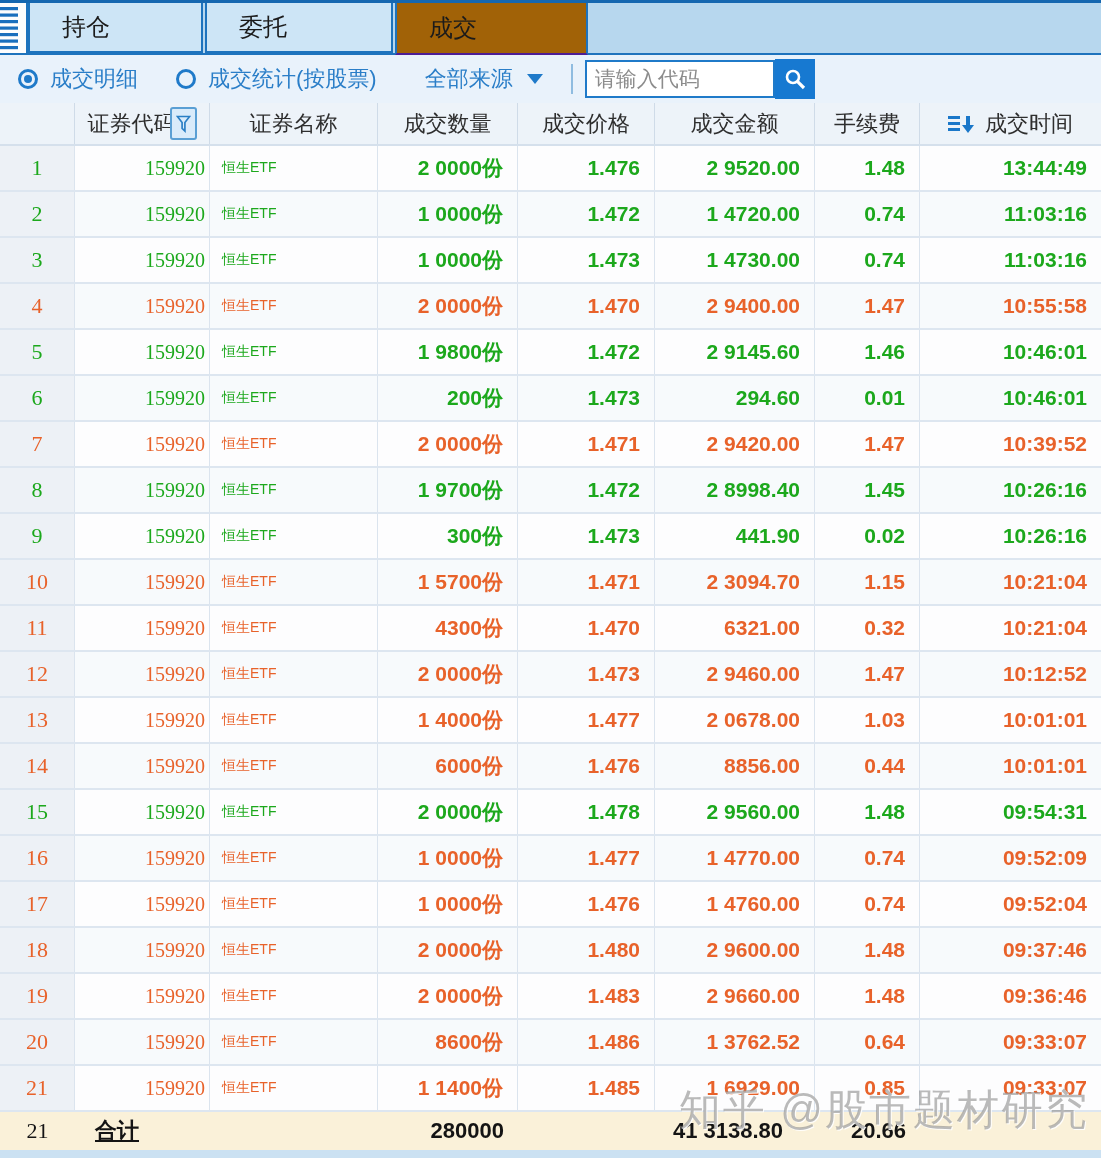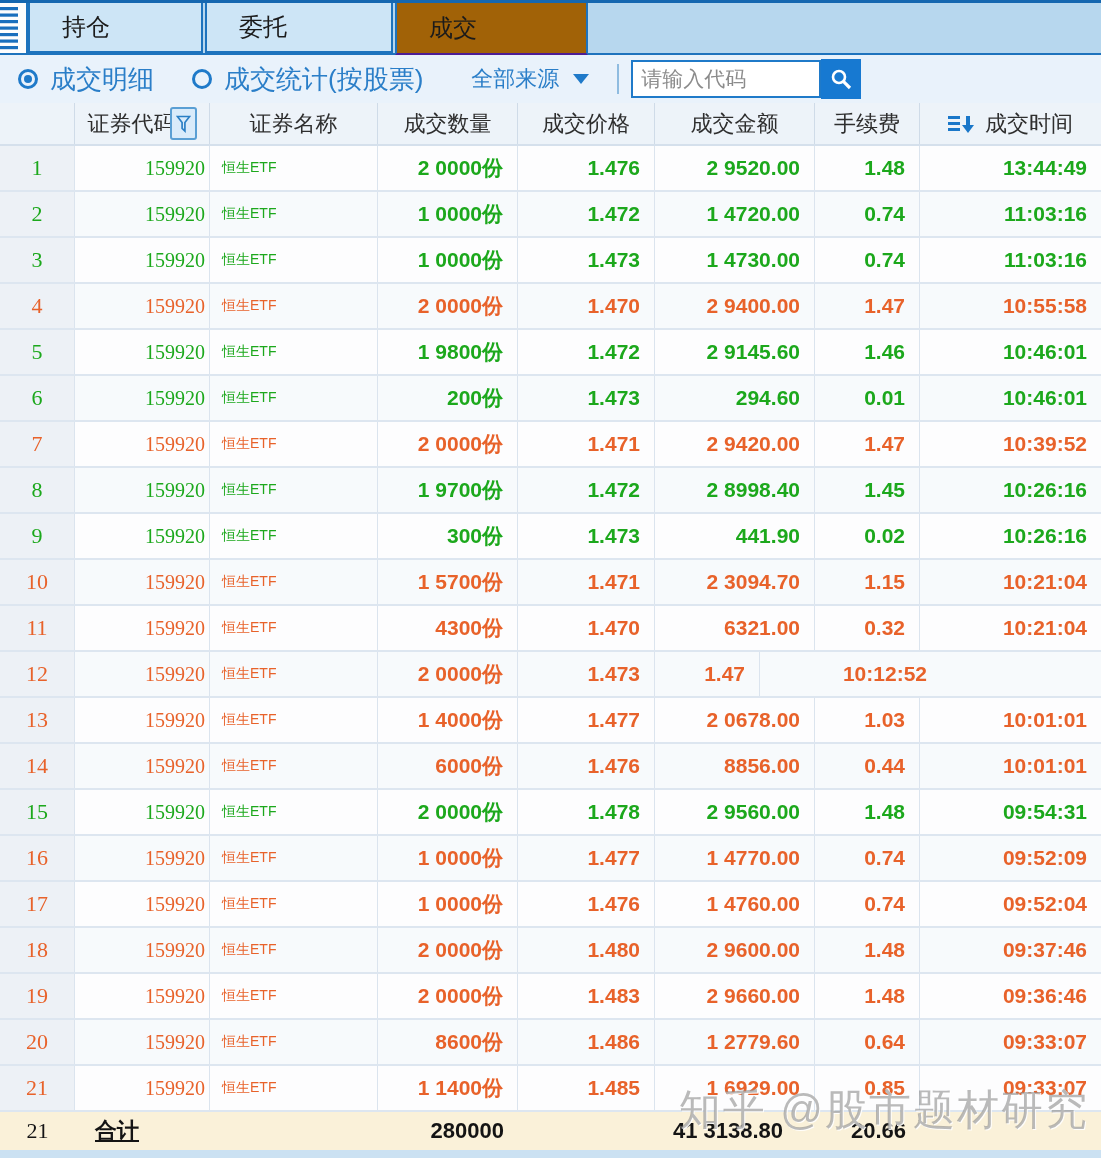--- a/index.html
+++ b/index.html
@@ -18,21 +18,21 @@
   .tab.t2 { width:193px; }
   .tab.active { background:#a16207; border-bottom:2px solid #4c1d95; margin-bottom:-2px; }
 
   
   .toolbar { height:48px; background:#e9f2fb; display:flex; align-items:center; padding-left:18px; }
   .radio-item { display:flex; align-items:center; margin-right:38px; cursor:default; }
   .radio-circle { width:20px; height:20px; border:3px solid #1f7ac9; border-radius:50%;
                   margin-right:12px; position:relative; background:#e9f2fb; }
   .radio-circle.on::after { content:""; position:absolute; left:3px; top:3px; width:8px; height:8px;
                   border-radius:50%; background:#1f7ac9; }
-  .radio-label { font-size:26px; color:#2a7ec8; }
+  .radio-label { font-size:22px; color:#2a7ec8; }
   .source-select { display:flex; align-items:center; margin-left:10px; margin-right:16px; }
   .source-label { font-size:22px; color:#2a7ec8; margin-right:14px; }
   .caret-down { width:0; height:0; border-left:8px solid transparent; border-right:8px solid transparent;
                 border-top:10px solid #1f7ac9; }
   .vdivider { width:2px; height:30px; background:#8fbce0; margin:0 12px; }
   .code-input { width:190px; height:38px; border:2px solid #1f7ac9; background:#fff;
                 font-size:21px; color:#333; padding:0 8px; font-family:"Liberation Sans",sans-serif; }
   .code-input::placeholder { color:#8c8c8c; }
   .search-btn { width:40px; height:40px; background:#1779d1; border:none; display:flex;
                 align-items:center; justify-content:center; cursor:pointer; }
@@ -284,20 +284,21 @@
         <div class="tcell c-amt">6321.00</div>
         <div class="tcell c-fee">0.32</div>
         <div class="tcell c-time">10:21:04</div>
       </div>
       <div class="trow orange alt">
         <div class="tcell c-num">12</div>
         <div class="tcell c-code">159920</div>
         <div class="tcell c-name">恒生ETF</div>
         <div class="tcell c-qty">2 0000份</div>
         <div class="tcell c-price">1.473</div>
+        <div class="tcell c-amt">2 9460.00</div>
         <div class="tcell c-fee">1.47</div>
         <div class="tcell c-time">10:12:52</div>
       </div>
       <div class="trow orange">
         <div class="tcell c-num">13</div>
         <div class="tcell c-code">159920</div>
         <div class="tcell c-name">恒生ETF</div>
         <div class="tcell c-qty">1 4000份</div>
         <div class="tcell c-price">1.477</div>
         <div class="tcell c-amt">2 0678.00</div>
@@ -363,21 +364,21 @@
         <div class="tcell c-amt">2 9660.00</div>
         <div class="tcell c-fee">1.48</div>
         <div class="tcell c-time">09:36:46</div>
       </div>
       <div class="trow orange alt">
         <div class="tcell c-num">20</div>
         <div class="tcell c-code">159920</div>
         <div class="tcell c-name">恒生ETF</div>
         <div class="tcell c-qty">8600份</div>
         <div class="tcell c-price">1.486</div>
-        <div class="tcell c-amt">1 2779.60</div>
+        <div class="tcell c-amt">1 3762.52</div>
         <div class="tcell c-fee">0.64</div>
         <div class="tcell c-time">09:33:07</div>
       </div>
       <div class="trow orange">
         <div class="tcell c-num">21</div>
         <div class="tcell c-code">159920</div>
         <div class="tcell c-name">恒生ETF</div>
         <div class="tcell c-qty">1 1400份</div>
         <div class="tcell c-price">1.485</div>
         <div class="tcell c-amt">1 6929.00</div>

